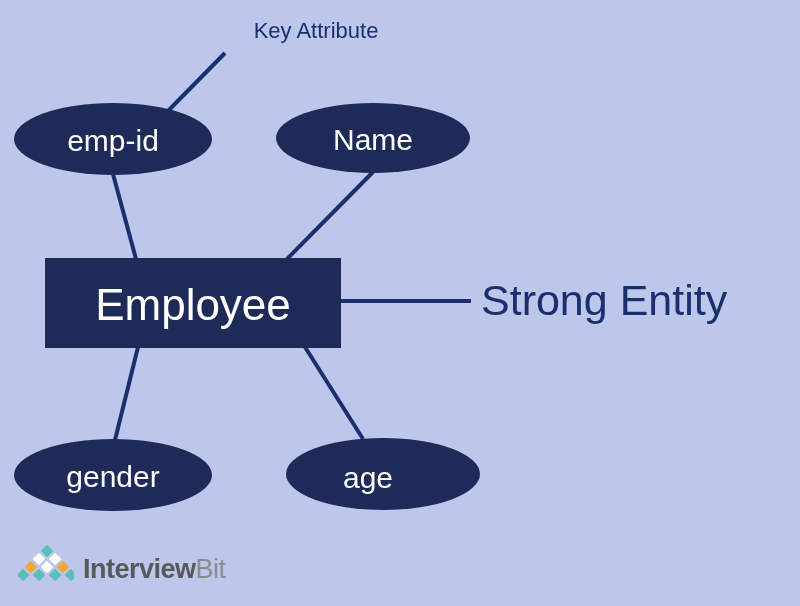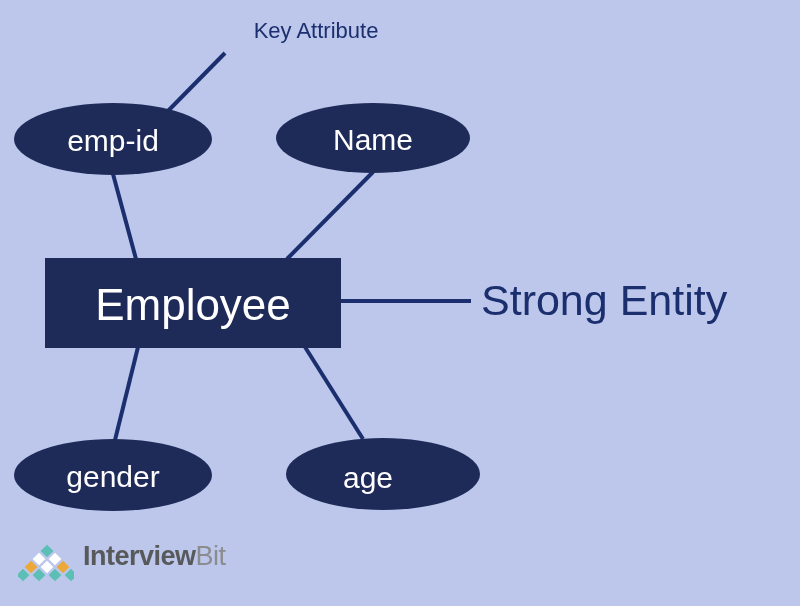--- a/index.html
+++ b/index.html
@@ -50,21 +50,21 @@
   }
   .annot-strong {
     font-size: 43px;
     text-anchor: start;
   }
   .logo {
     position: absolute;
     left: 18px;
     top: 543px;
     display: flex;
-    align-items: flex-start;
+    align-items: flex-end;
     gap: 9px;
   }
   .logo-mark {
     width: 56px;
     height: 40px;
     display: block;
   }
   .logo-text {
     font-family: "Liberation Sans", sans-serif;
     font-size: 27px;

